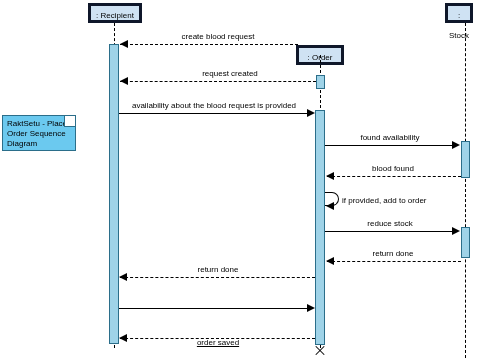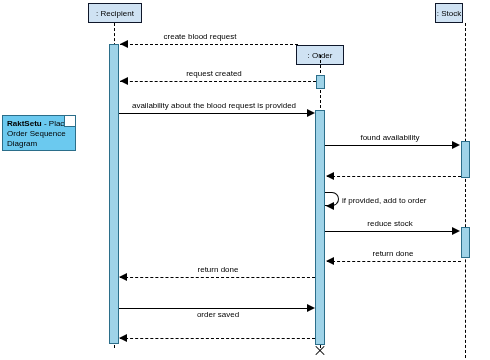--- a/index.html
+++ b/index.html
@@ -7,21 +7,21 @@
     width:490px;height:360px;
     background:#ffffff;
     font-family:"Liberation Sans", sans-serif;
     overflow:hidden;
   }
   #canvas{position:relative;width:490px;height:360px;}
 
   .lifeline-head{
     position:absolute;
     background:#cfe2f3;
-    border:1px solid #0f172a;
+    border:3px solid #0f172a;
     color:#000;
     font-size:8px;
     text-align:center;
     line-height:20px;
     height:20px;
     box-sizing:border-box;
   }
   .lifeline-dash{
     position:absolute;
     border-left:1px dashed #000;
@@ -78,21 +78,21 @@
     color:#000;
   }
   .note .fold{
     position:absolute;
     right:0;top:0;
     width:10px;height:10px;
     background:#ffffff;
     border-left:1px solid #2b6e8a;
     border-bottom:1px solid #2b6e8a;
   }
-  .bold{font-weight:bold;}
+  .bold{font-weight:normal;}
   .destroy{
     position:absolute;
     width:12px;height:12px;
   }
   .destroy:before,.destroy:after{
     content:"";
     position:absolute;
     left:0;top:5px;
     width:12px;height:0;
     border-top:1px solid #000;
@@ -108,21 +108,21 @@
 </style>
 </head>
 <body>
 
 <div id="canvas">
 
   <div class="lifeline-head" style="left:88px;top:3px;width:54px;">: Recipient</div>
 
   <div class="lifeline-head" style="left:296px;top:45px;width:48px;">: Order</div>
 
-  <div class="lifeline-head" style="left:435px;top:3px;width:28px;">: Stock</div>
+  <div class="lifeline-head" style="left:445px;top:3px;width:28px;">: Stock</div>
 
   <div class="lifeline-dash" style="left:114px;top:23px;height:325px;"></div>
   <div class="lifeline-dash" style="left:320px;top:55px;height:293px;"></div>
   <div class="lifeline-dash" style="left:465px;top:23px;height:335px;"></div>
 
   <div class="activation" style="left:109px;top:44px;width:10px;height:300px;"></div>
 
   <div class="activation" style="left:316px;top:75px;width:9px;height:14px;"></div>
 
   <div class="activation" style="left:315px;top:110px;width:10px;height:235px;"></div>
@@ -131,36 +131,37 @@
 
   <div class="activation" style="left:461px;top:227px;width:9px;height:31px;"></div>
 
   <div class="note" style="left:2px;top:115px;width:74px;height:36px;">
     <span class="fold"></span>
     <span class="bold">RaktSetu</span><span> - Place Order Sequence Diagram</span>
   </div>
 
   <div class="msg-line dashed" style="left:120px;top:44px;width:178px;"></div>
   <div class="arrow left-open" style="left:120px;top:40px;"></div>
-  <div class="msg-label" style="left:152px;top:32px;width:96px;">create blood request</div>
+  <div class="msg-label" style="left:170px;top:32px;width:96px;">create blood request</div>
 
   <div class="msg-line dashed" style="left:120px;top:81px;width:196px;"></div>
   <div class="arrow left-open" style="left:120px;top:77px;"></div>
-  <div class="msg-label" style="left:172px;top:69px;width:84px;">request created</div>
+  <div class="msg-label" style="left:188px;top:69px;width:84px;">request created</div>
 
   <div class="msg-line" style="left:119px;top:113px;width:189px;"></div>
   <div class="arrow right-solid" style="left:307px;top:109px;"></div>
   <div class="msg-label" style="left:118px;top:101px;width:192px;">availability about the blood request is provided</div>
 
   <div class="msg-line" style="left:325px;top:145px;width:128px;"></div>
   <div class="arrow right-solid" style="left:452px;top:141px;"></div>
   <div class="msg-label" style="left:330px;top:133px;width:120px;">found availability</div>
 
   <div class="msg-line dashed" style="left:327px;top:176px;width:134px;"></div>
   <div class="arrow left-open" style="left:326px;top:172px;"></div>
+  <div class="msg-label" style="left:334px;top:164px;width:118px;">blood found</div>
 
   <div class="self-loop" style="left:325px;top:192px;width:14px;height:14px;border-radius:0 7px 7px 0;"></div>
   <div class="arrow left-solid" style="left:326px;top:202px;"></div>
   <div class="msg-label" style="left:342px;top:196px;width:110px;text-align:left;">if provided, add to order</div>
 
   <div class="msg-line" style="left:325px;top:231px;width:128px;"></div>
   <div class="arrow right-solid" style="left:452px;top:227px;"></div>
   <div class="msg-label" style="left:340px;top:219px;width:100px;">reduce stock</div>
 
   <div class="msg-line dashed" style="left:327px;top:261px;width:134px;"></div>
@@ -169,17 +170,17 @@
 
   <div class="msg-line dashed" style="left:120px;top:277px;width:195px;"></div>
   <div class="arrow left-open" style="left:119px;top:273px;"></div>
   <div class="msg-label" style="left:168px;top:265px;width:100px;">return done</div>
 
   <div class="msg-line" style="left:119px;top:308px;width:189px;"></div>
   <div class="arrow right-solid" style="left:307px;top:304px;"></div>
 
   <div class="msg-line dashed" style="left:120px;top:338px;width:195px;"></div>
   <div class="arrow left-open" style="left:119px;top:334px;"></div>
-  <div class="msg-label" style="left:168px;top:310px;width:100px;">order saved</div>
+  <div class="msg-label" style="left:168px;top:338px;width:100px;text-decoration:underline;">order saved</div>
 
   <div class="destroy" style="left:314px;top:345px;"></div>
 
 </div>
 
 </body></html>

